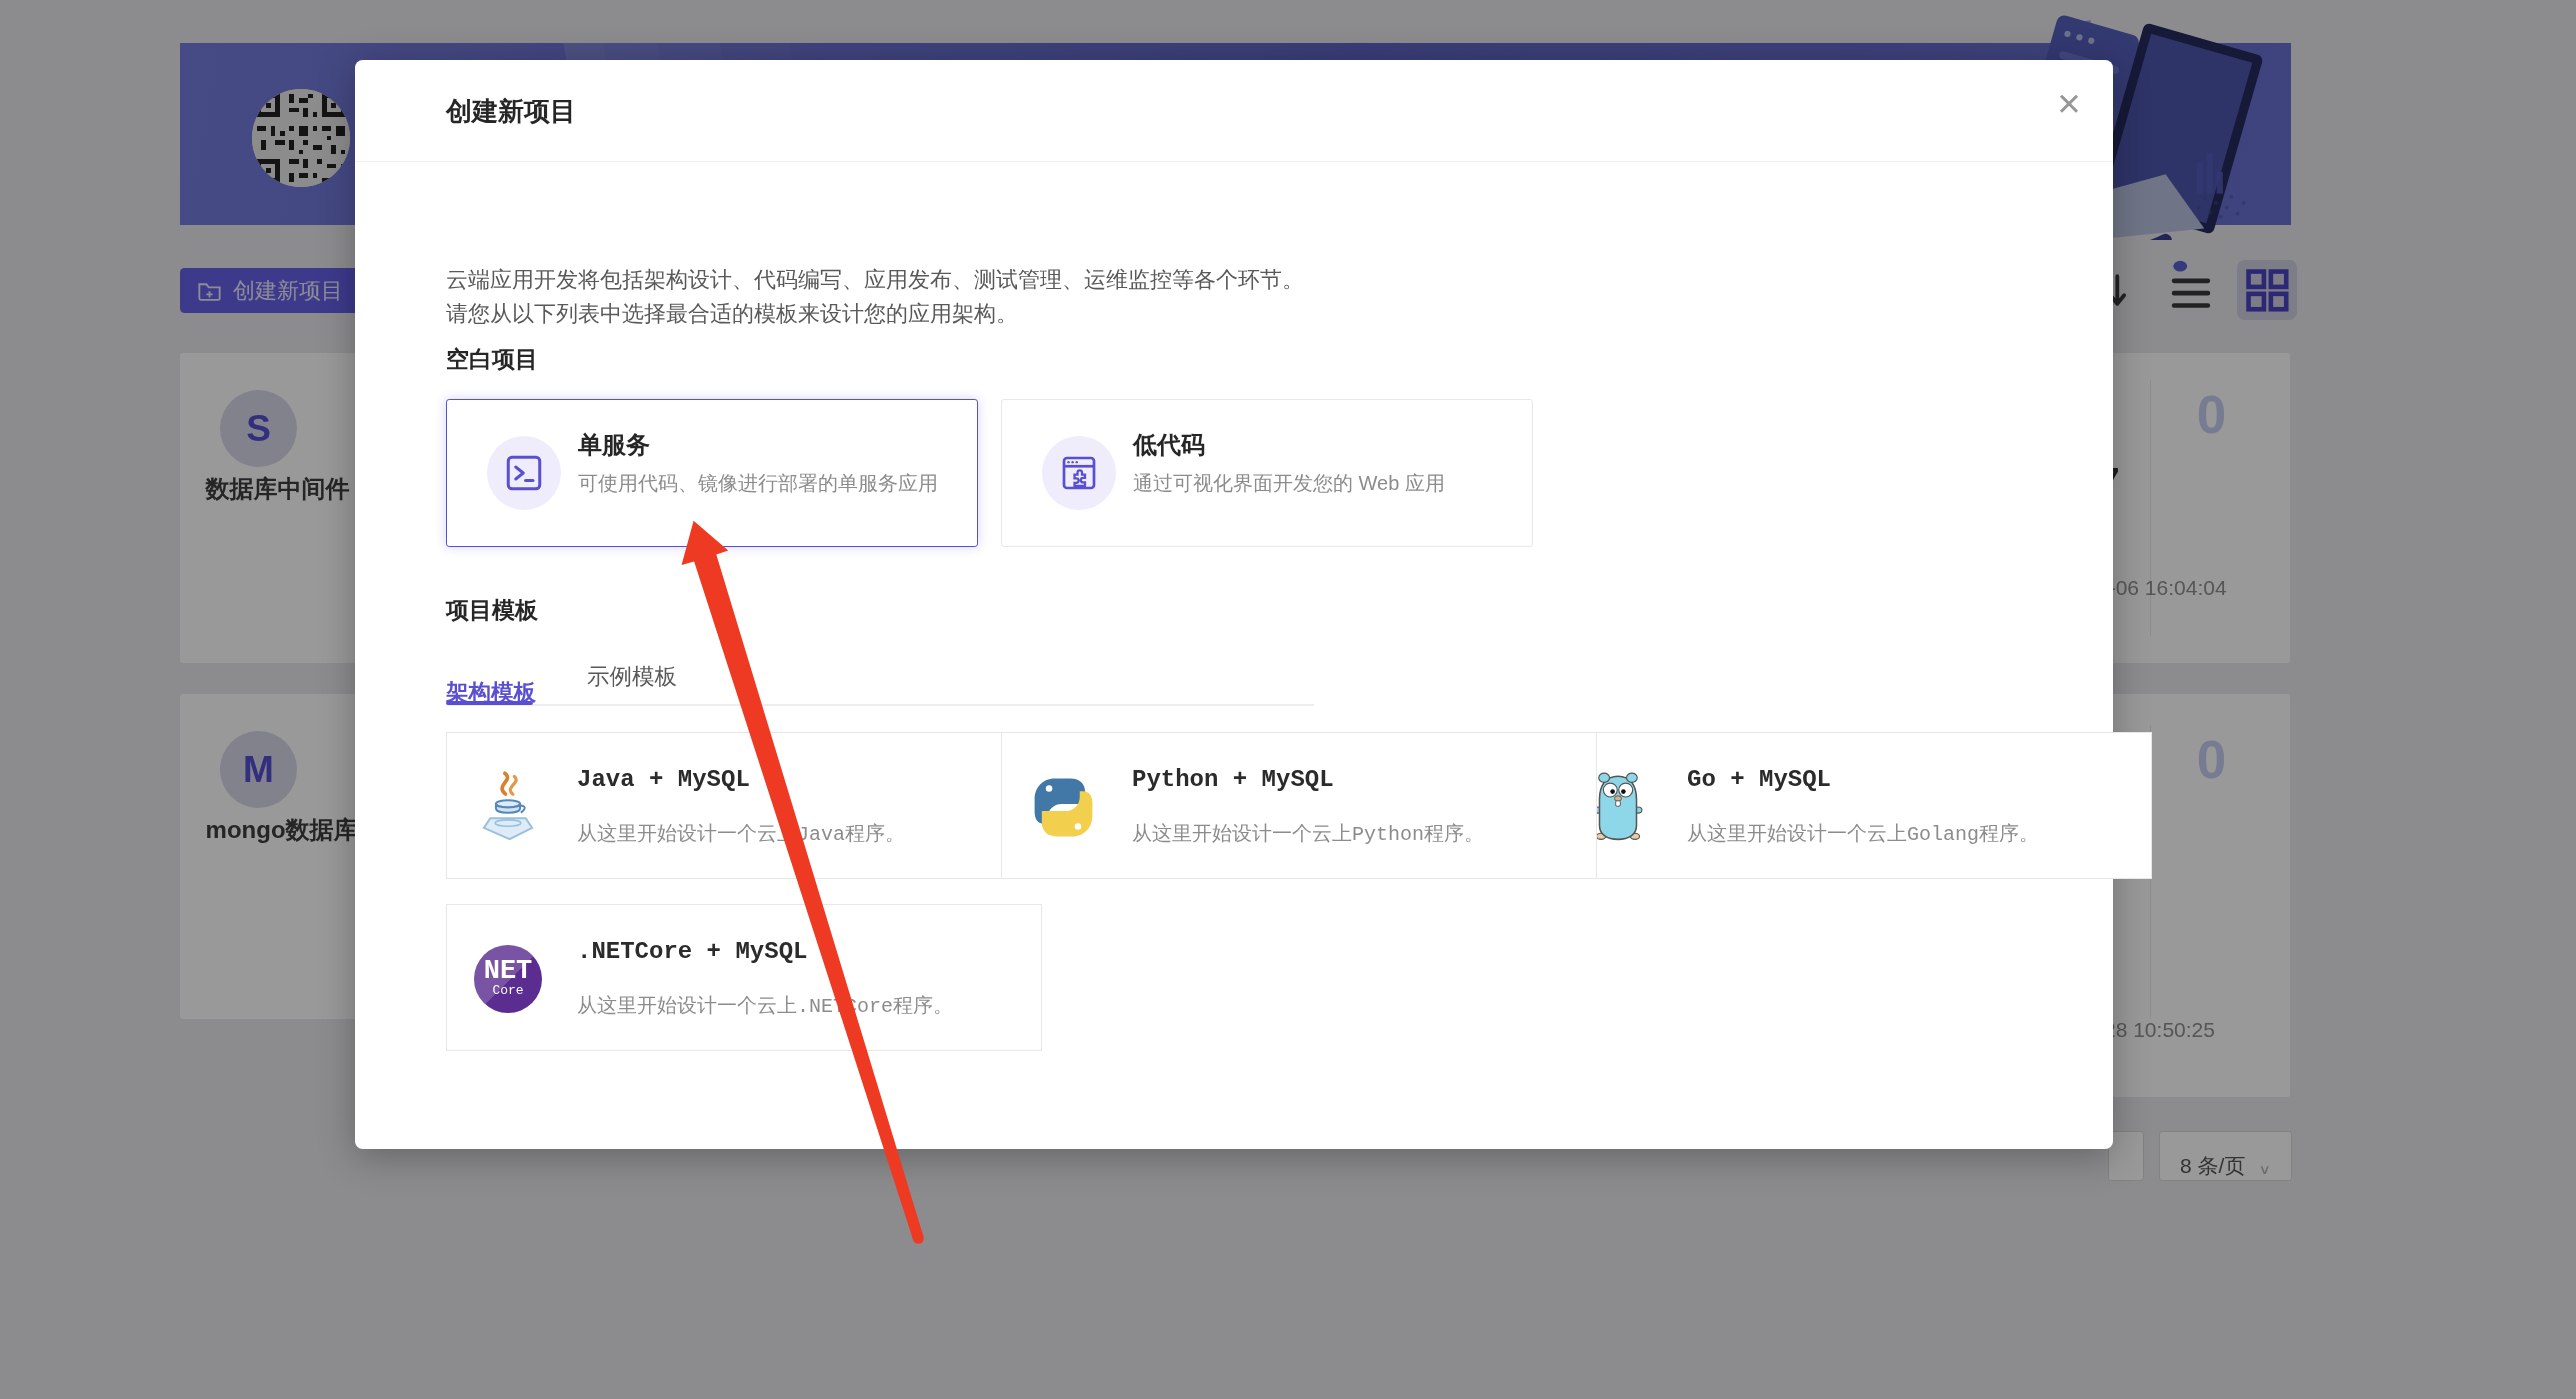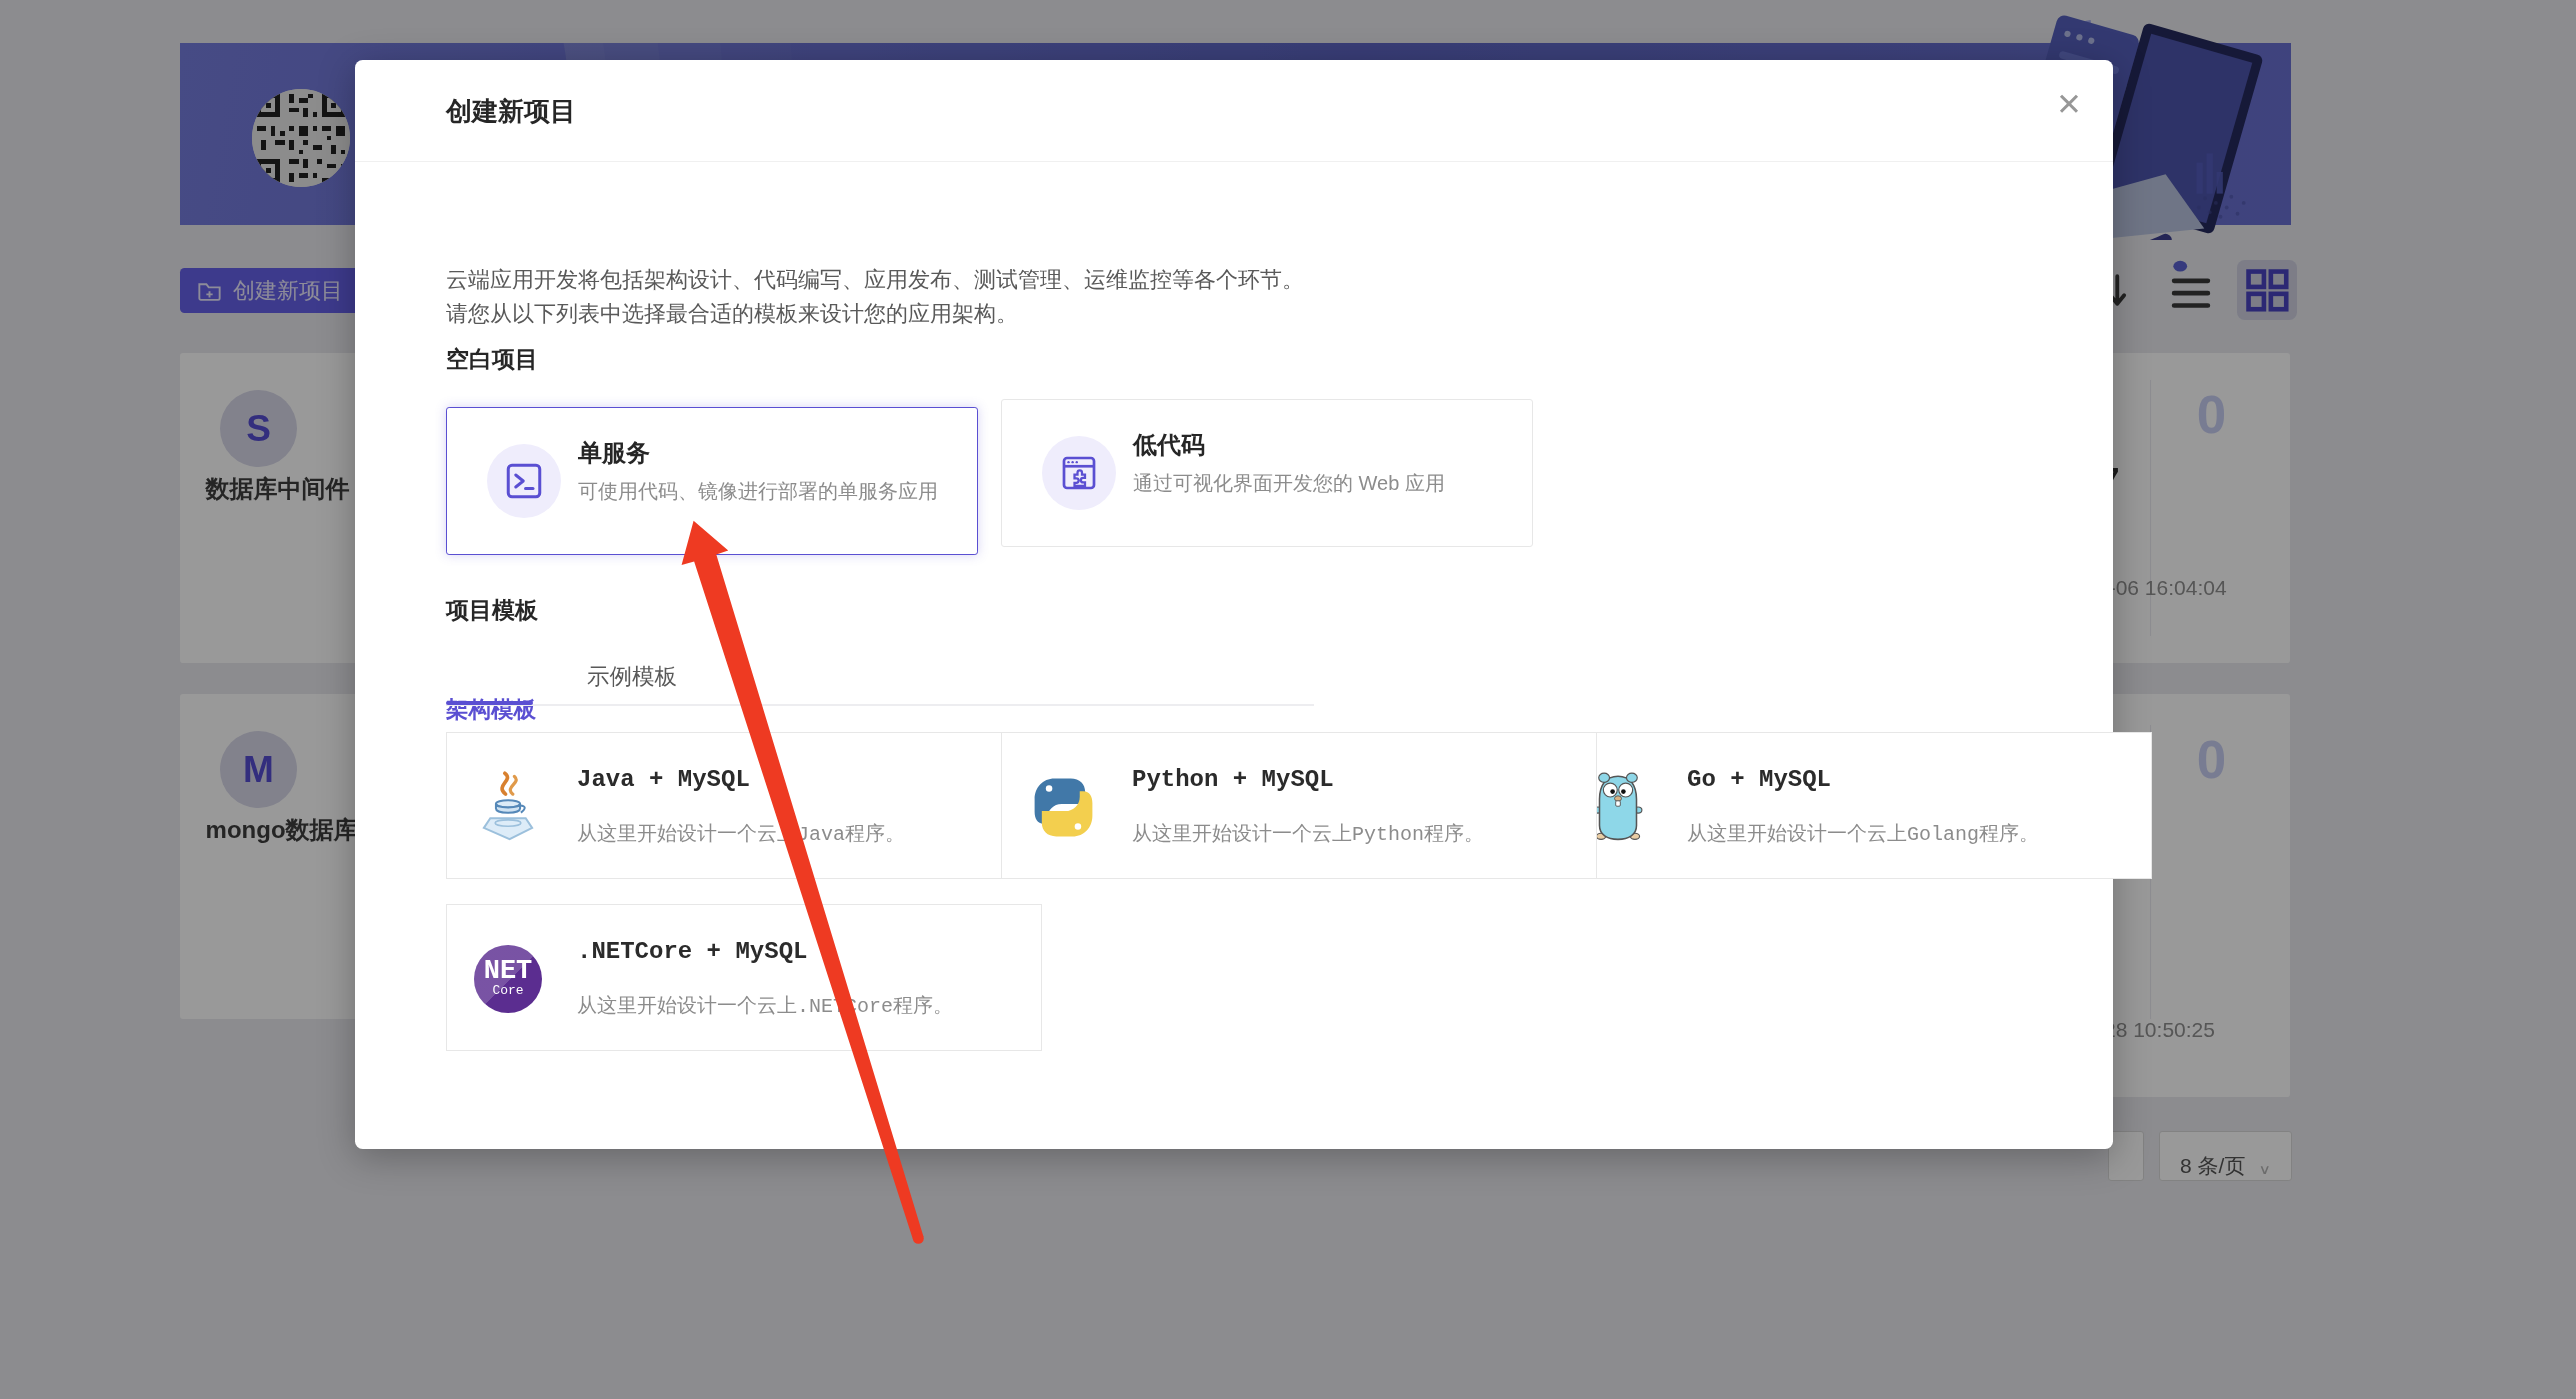--- a/index.html
+++ b/index.html
@@ -227,21 +227,21 @@
   <div class="modal-header">
     <div class="modal-title">创建新项目</div>
     <div class="modal-close">✕</div>
   </div>
 
   <div class="m-desc" style="top:205px;">云端应用开发将包括架构设计、代码编写、应用发布、测试管理、运维监控等各个环节。</div>
   <div class="m-desc" style="top:239px;">请您从以下列表中选择最合适的模板来设计您的应用架构。</div>
 
   <div class="m-h" style="top:284px;">空白项目</div>
 
-  <div class="opt-card selected" style="left:91px;top:339px;margin-top:8px;">
+  <div class="opt-card selected" style="left:91px;top:339px;">
     <div class="opt-icon-wrap">
       <svg width="42" height="42" viewBox="0 0 56 56" fill="none" stroke="#5a4fd2" stroke-width="4">
         <rect x="7" y="7" width="42" height="42" rx="5"></rect>
         <path d="M17 20 l10 8 -10 8" stroke-linecap="round" stroke-linejoin="round"></path>
         <path d="M30 38 h10" stroke-linecap="round"></path>
       </svg>
     </div>
     <div class="opt-title">单服务</div>
     <div class="opt-desc">可使用代码、镜像进行部署的单服务应用</div>
   </div>
@@ -257,21 +257,21 @@
         <path d="M22 30 h4 v-2.5 a3 3 0 0 1 6 0 V30 h4 v4.5 h-2.5 a3 3 0 0 0 0 6 H36 V45 h-14 v-4 h2.5 a3 3 0 0 0 0 -6 H22 Z" stroke-width="3"></path>
       </svg>
     </div>
     <div class="opt-title">低代码</div>
     <div class="opt-desc">通过可视化界面开发您的 Web 应用</div>
   </div>
 
 
   <div class="m-h" style="top:535px;">项目模板</div>
 
-  <div class="tab active" style="left:91px;top:634px;">架构模板</div>
+  <div class="tab active" style="left:91px;top:617px;">架构模板</div>
   <div class="tab" style="left:232px;top:601px;">示例模板</div>
   <div class="tab-line"></div>
   <div class="tab-ink"></div>
 
   <div class="tpl-card" style="left:91px;top:672px;">
     <div class="tpl-logo">
       <svg width="62" height="74" viewBox="0 0 72 92" fill="none">
         <path d="M32 4 c12 9 -13 15 1 26" stroke="#d8802f" stroke-width="4.5" stroke-linecap="round"></path>
         <path d="M44 8 c9 8 -13 13 -2 22" stroke="#e09a4a" stroke-width="4" stroke-linecap="round"></path>
         <ellipse cx="36" cy="42" rx="15" ry="4.5" fill="#dcebf7" stroke="#5588b8" stroke-width="2.5"></ellipse>

